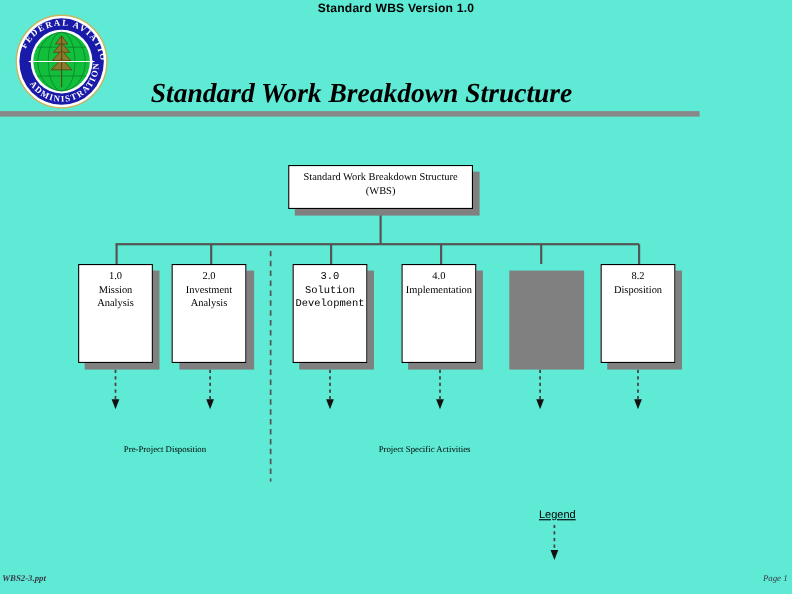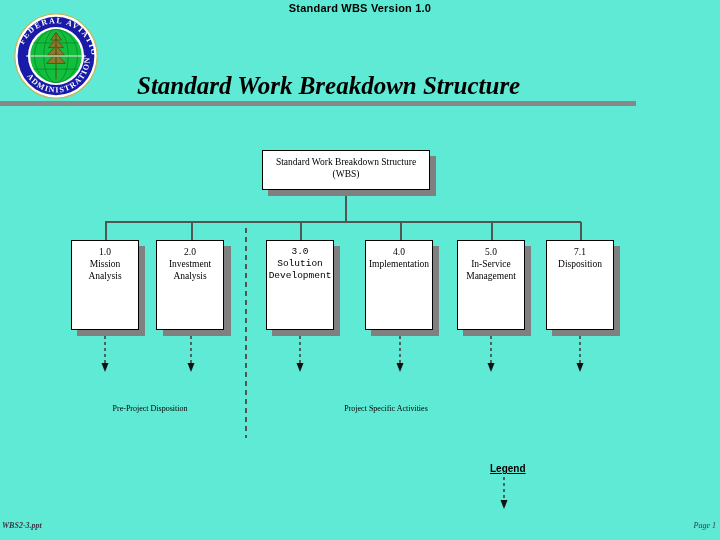--- a/index.html
+++ b/index.html
@@ -153,21 +153,21 @@
   
   .legend-box {
     position: absolute;
     left: 490px; top: 463px;
     width: 230px; height: 55px;
   }
   .legend-title {
     position: absolute;
     left: 0; top: 0;
     font-family: "Liberation Sans", "DejaVu Sans", sans-serif;
-    font-weight: bold;
+    font-weight: normal;
     font-size: 10px;
     text-decoration: underline;
     color: #000;
   }
   .legend-arrow {
     position: absolute;
     left: 9px; top: 14px;
     width: 10px; height: 34px;
   }
   .legend-text {
@@ -293,32 +293,25 @@
 
   <div class="shadow child-shadow s4"></div>
   <div class="node child-node n4">
     <div class="inner">
       <span class="line">4.0</span>
       <span class="line">Implementation</span>
     </div>
   </div>
 
   <div class="shadow child-shadow s5"></div>
-  <div class="node child-node n5">
-    <div class="inner">
-      <span class="line">5.0</span>
-      <span class="line">In-Service</span>
-      <span class="line">Management</span>
-    </div>
-  </div>
 
   <div class="shadow child-shadow s6"></div>
   <div class="node child-node n6">
     <div class="inner">
-      <span class="line">7.1</span>
+      <span class="line">8.2</span>
       <span class="line">Disposition</span>
     </div>
   </div>
 
   <div class="decomp a1">
     <svg width="10" height="38" viewBox="0 0 10 38">
         <line x1="5" y1="0" x2="5" y2="28" stroke="#444" stroke-width="1.6" stroke-dasharray="3,3"></line>
         <path d="M1.5,27 L5,36 L8.5,27 Z" fill="#111"></path>
       </svg>
   </div>

